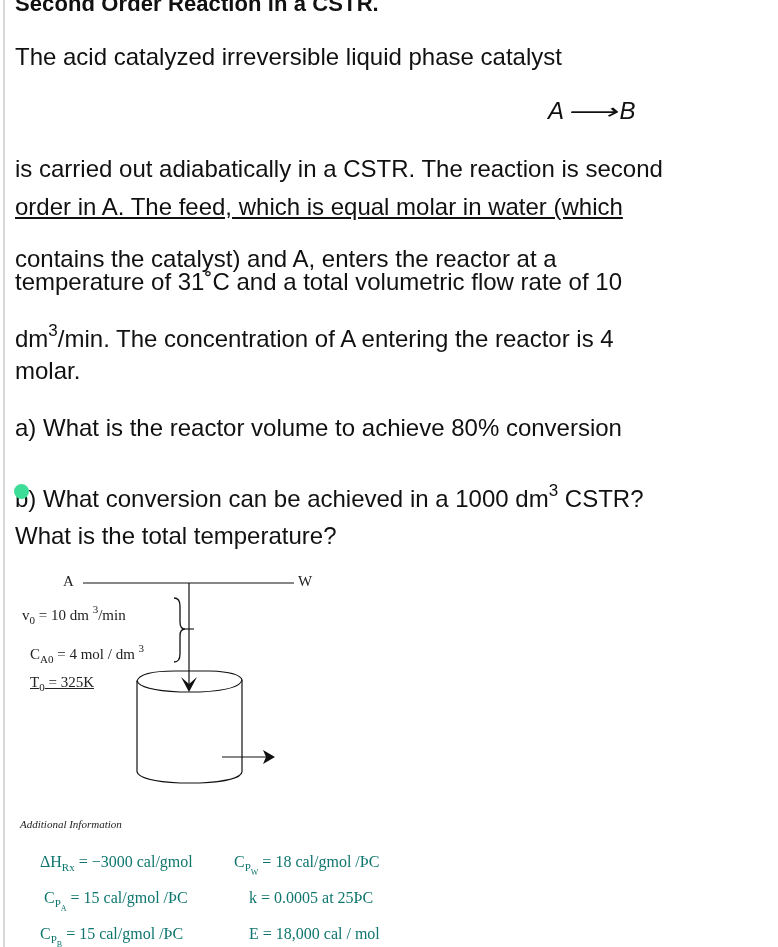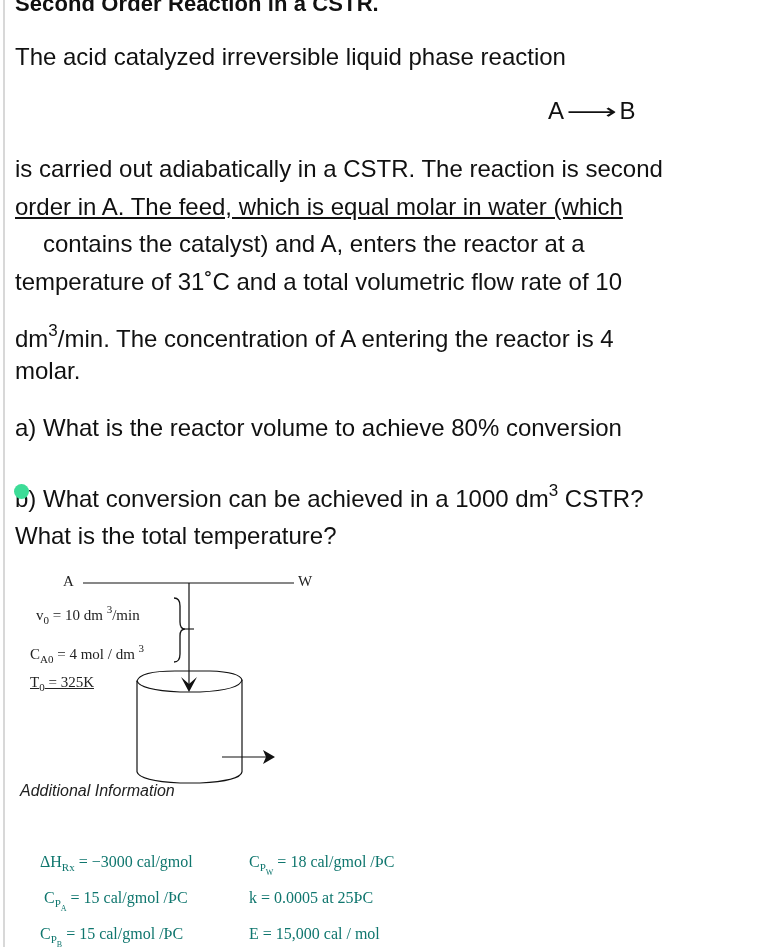--- a/index.html
+++ b/index.html
@@ -1,47 +1,47 @@
 <!DOCTYPE html>
 <html><head>
 <meta charset="utf-8">
 <style>
   html, body { margin: 0; padding: 0; background: #ffffff; }
   body { width: 778px; height: 947px; position: relative; overflow: hidden; font-family: "Liberation Sans", sans-serif; color: #111; }
   .left-rule { position: absolute; left: 3px; top: 0; width: 2px; height: 947px; background: #d8d8d8; }
   .title { position: absolute; left: 15px; top: -9px; font-size: 22px; font-weight: bold; letter-spacing: 0.1px; white-space: nowrap; }
   .para { position: absolute; left: 15px; font-size: 24px; line-height: 37.5px; white-space: nowrap; }
-  .reaction { position: absolute; left: 548px; top: 97px; font-size: 24px; white-space: nowrap; }
+  .reaction { position: absolute; left: 548px; top: 97px; font-size: 24px; white-space: nowrap; font-style: italic; }
   .reaction .arr { display: inline-block; margin: 0 12px; font-size: 22px; transform: scaleX(1.6); }
   sup { font-size: 17px; line-height: 0; vertical-align: 11px; }
   .highlight-dot { position: absolute; left: 14px; top: 484px; width: 15px; height: 15px; border-radius: 50%; background: #3ddc97; }
   .diagram { position: absolute; left: 0; top: 565px; width: 420px; height: 225px; }
   .serif { font-family: "Liberation Serif", serif; }
   .dlabel { position: absolute; font-size: 15px; white-space: nowrap; color: #222; }
   .sub { font-size: 11px; vertical-align: -4px; }
   .sup2 { font-size: 11px; vertical-align: 7px; }
-  .addl-title { position: absolute; left: 20px; top: 782px; font-size: 16px; font-style: italic; font-family: Liberation Sans, sans-serif; color: #222; }
+  .addl-title { position: absolute; left: 20px; top: 818px; font-size: 11px; font-style: italic; font-family: Liberation Serif, serif; color: #222; }
   .prop { position: absolute; font-size: 16px; font-family: "Liberation Serif", serif; color: #0f766e; white-space: nowrap; }
 </style>
 </head>
 <body>
 
 <div class="left-rule"></div>
 
 <div class="title">Second Order Reaction in a CSTR.</div>
 
-<div class="para" style="top:38px;">The acid catalyzed irreversible liquid phase reaction</div>
+<div class="para" style="top:38px;">The acid catalyzed irreversible liquid phase catalyst</div>
 
 <div class="reaction">
   <span>A</span><span class="arr">⟶</span><span>B</span>
 </div>
 
 <div class="para" style="top:150px;">is carried out adiabatically in a CSTR. The reaction is second</div>
 <div class="para" style="top:188px;text-decoration:underline;">order in A. The feed, which is equal molar in water (which</div>
-<div class="para" style="top:225px;margin-left:28px;">contains the catalyst) and A, enters the reactor at a</div>
+<div class="para" style="top:240px;">contains the catalyst) and A, enters the reactor at a</div>
 <div class="para" style="top:263px;">temperature of 31˚C and a total volumetric flow rate of 10</div>
 <div class="para" style="top:320px;">
   <span>dm</span><sup>3</sup><span>/min. The concentration of A entering the reactor is 4</span>
 </div>
 <div class="para" style="top:352px;">molar.</div>
 
 <div class="para" style="top:409px;">a) What is the reactor volume to achieve 80% conversion</div>
 
 <div class="para" style="top:480px;">
   <span>b) What conversion can be achieved in a 1000 dm</span><sup>3</sup><span> CSTR?</span>
@@ -66,21 +66,21 @@
     <line x1="242" y1="680" x2="242" y2="772" stroke="#111" stroke-width="1.2"></line>
     <path d="M137 772 Q140 781 180 783 L200 783 Q240 781 242 772" fill="none" stroke="#111" stroke-width="1.2"></path>
 
     <line x1="222" y1="757" x2="268" y2="757" stroke="#111" stroke-width="1.2"></line>
     <path d="M263 750 L275 757 L263 764 L266 757 Z" fill="#111"></path>
   </svg>
 
   <div class="dlabel" style="left:63px; top:8px;">A</div>
   <div class="dlabel" style="left:298px; top:8px;">W</div>
 
-  <div class="dlabel" style="left:36px; top:38px;">
+  <div class="dlabel" style="left:22px; top:38px;">
     <span>v</span><span class="sub">0</span><span> = 10  dm </span><span class="sup2">3</span><span>/min</span>
   </div>
   <div class="dlabel" style="left:30px; top:77px;">
     <span>C</span><span class="sub">A0</span><span> = 4  mol / dm </span><span class="sup2">3</span>
   </div>
   <div class="dlabel" style="left:30px; top:109px;text-decoration:underline;">
     <span>T</span><span class="sub">0</span><span> = 325K</span>
   </div>
 </div>
 
@@ -89,21 +89,21 @@
 <div class="prop" style="left:40px; top:853px;">
   <span>ΔH</span><span class="sub">Rx</span><span> = −3000  cal/gmol</span>
 </div>
 <div class="prop" style="left:44px; top:889px;">
   <span>C</span><span class="sub">P</span><span class="sub" style="font-size:8px;vertical-align:-8px;">A</span><span> = 15  cal/gmol  /ÞC</span>
 </div>
 <div class="prop" style="left:40px; top:925px;">
   <span>C</span><span class="sub">P</span><span class="sub" style="font-size:8px;vertical-align:-8px;">B</span><span> = 15  cal/gmol  /ÞC</span>
 </div>
 
-<div class="prop" style="left:249px; top:853px;text-align:center;">
+<div class="prop" style="left:234px; top:853px;text-align:center;">
   <span>C</span><span class="sub">P</span><span class="sub" style="font-size:8px;vertical-align:-8px;">W</span><span> = 18  cal/gmol  /ÞC</span>
 </div>
 <div class="prop" style="left:249px; top:889px;text-align:center;">
   <span>k</span><span> = 0.0005 at 25ÞC</span>
 </div>
 <div class="prop" style="left:249px; top:925px;">
-  <span>E</span><span> = 15,000  cal / mol</span>
+  <span>E</span><span> = 18,000  cal / mol</span>
 </div>
 
 </body></html>

